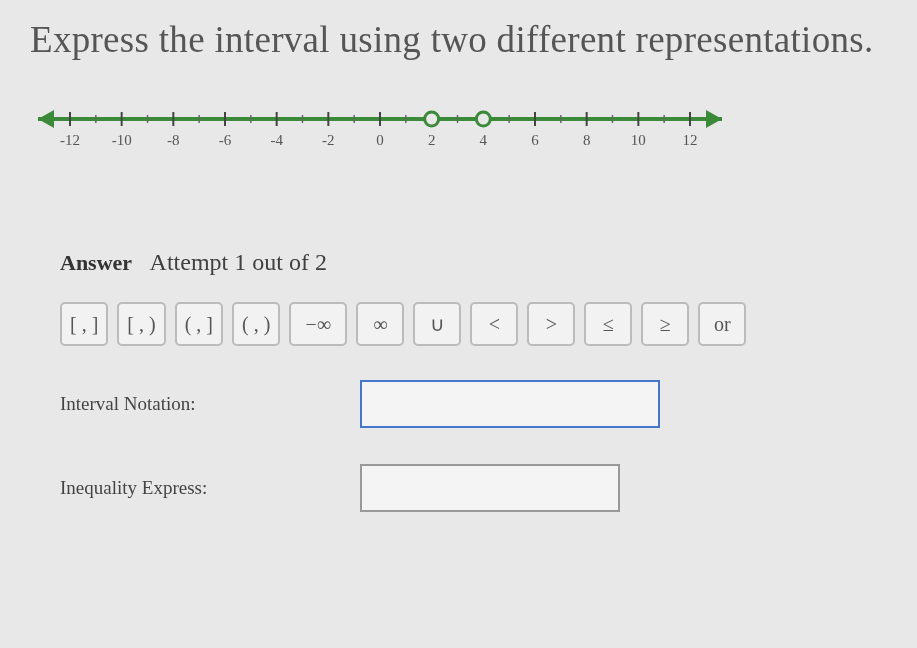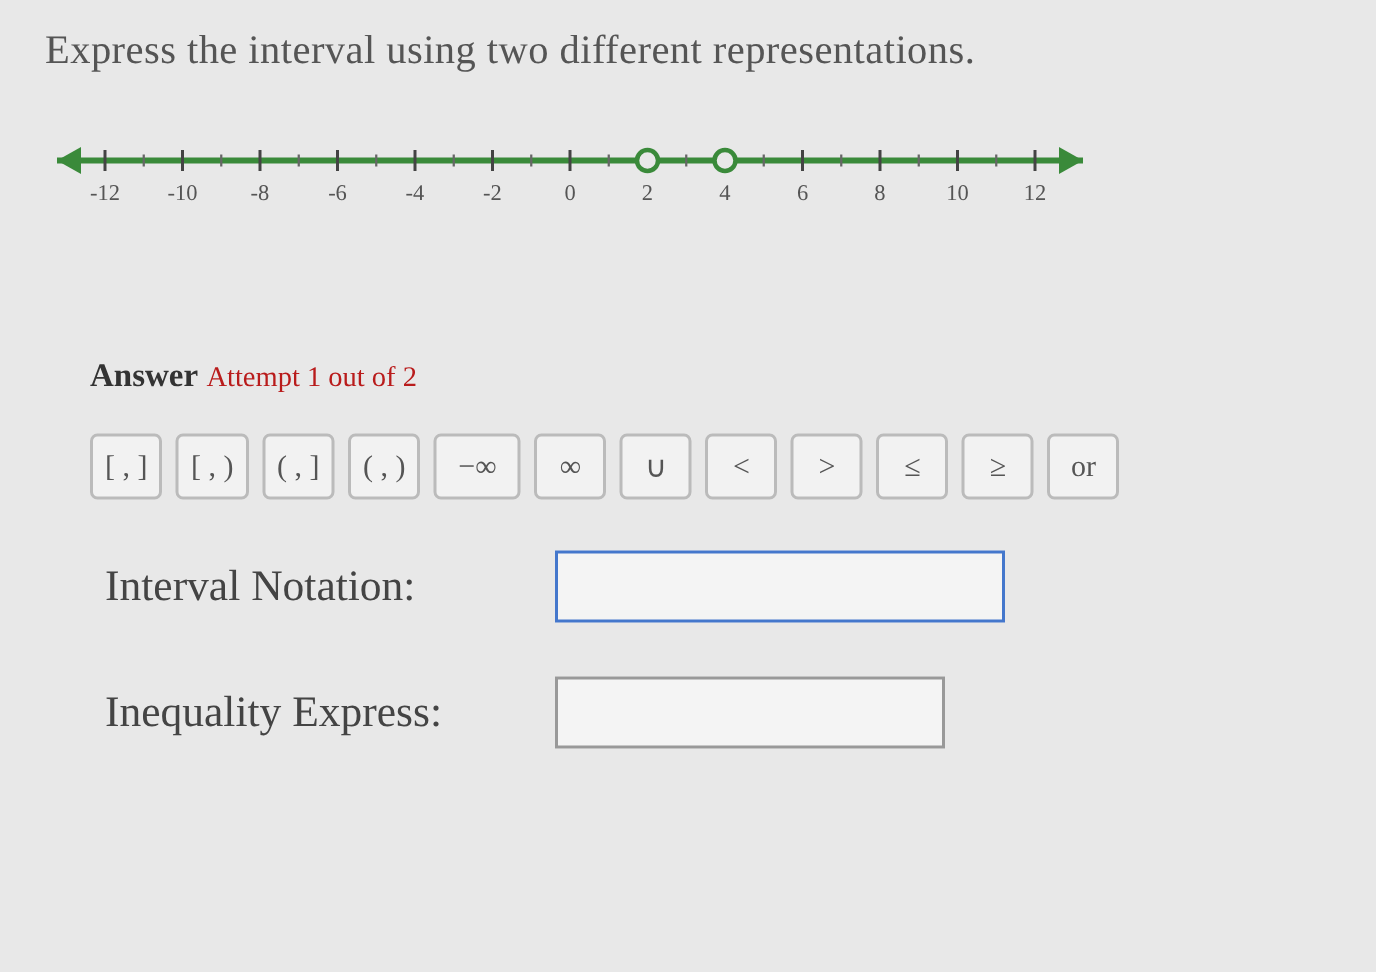--- a/index.html
+++ b/index.html
@@ -7,21 +7,21 @@
     width: 917px;
     height: 648px;
     background: #e8e8e8;
     font-family: Georgia, 'Times New Roman', serif;
     padding: 18px 30px;
     color: #333;
     filter: blur(0.4px);
     overflow: hidden;
   }
   .prompt {
-    font-size: 27px;
+    font-size: 37px;
     color: #555;
     margin-bottom: 28px;
     letter-spacing: 0.3px;
   }
   .numberline-wrap {
     width: 100%;
     display: flex;
     justify-content: flex-start;
     margin-bottom: 80px;
   }
@@ -30,21 +30,21 @@
     height: 80px;
     position: relative;
   }
   .answer-header {
     font-size: 22px;
     color: #444;
     margin-bottom: 26px;
     margin-left: 30px;
   }
   .answer-header .label { font-weight: bold; color: #333; text-align: right; }
-  .answer-header .attempt { color: #b91c1c; font-size: 19px; }
+  .answer-header .attempt { color: #404040; font-size: 24px; margin-left: 12px; }
   .sym-row {
     display: flex;
     gap: 9px;
     margin-left: 30px;
     margin-bottom: 34px;
     flex-wrap: nowrap;
   }
   .sym-btn {
     min-width: 48px;
     height: 44px;
@@ -61,24 +61,23 @@
     padding: 0 8px;
   }
   .sym-btn.wider { min-width: 58px; }
   .field-row {
     display: flex;
     align-items: center;
     margin-left: 30px;
     margin-bottom: 36px;
   }
   .field-label {
-    font-size: 29px;
+    font-size: 19px;
     color: #444;
     width: 300px;
-    margin-left: 10px;
   }
   .field-input {
     height: 48px;
     border: 2px solid #999;
     background: #f4f4f4;
     font-size: 20px;
     padding: 4px 8px;
     font-family: Georgia, serif;
   }
   .field-input.interval {

